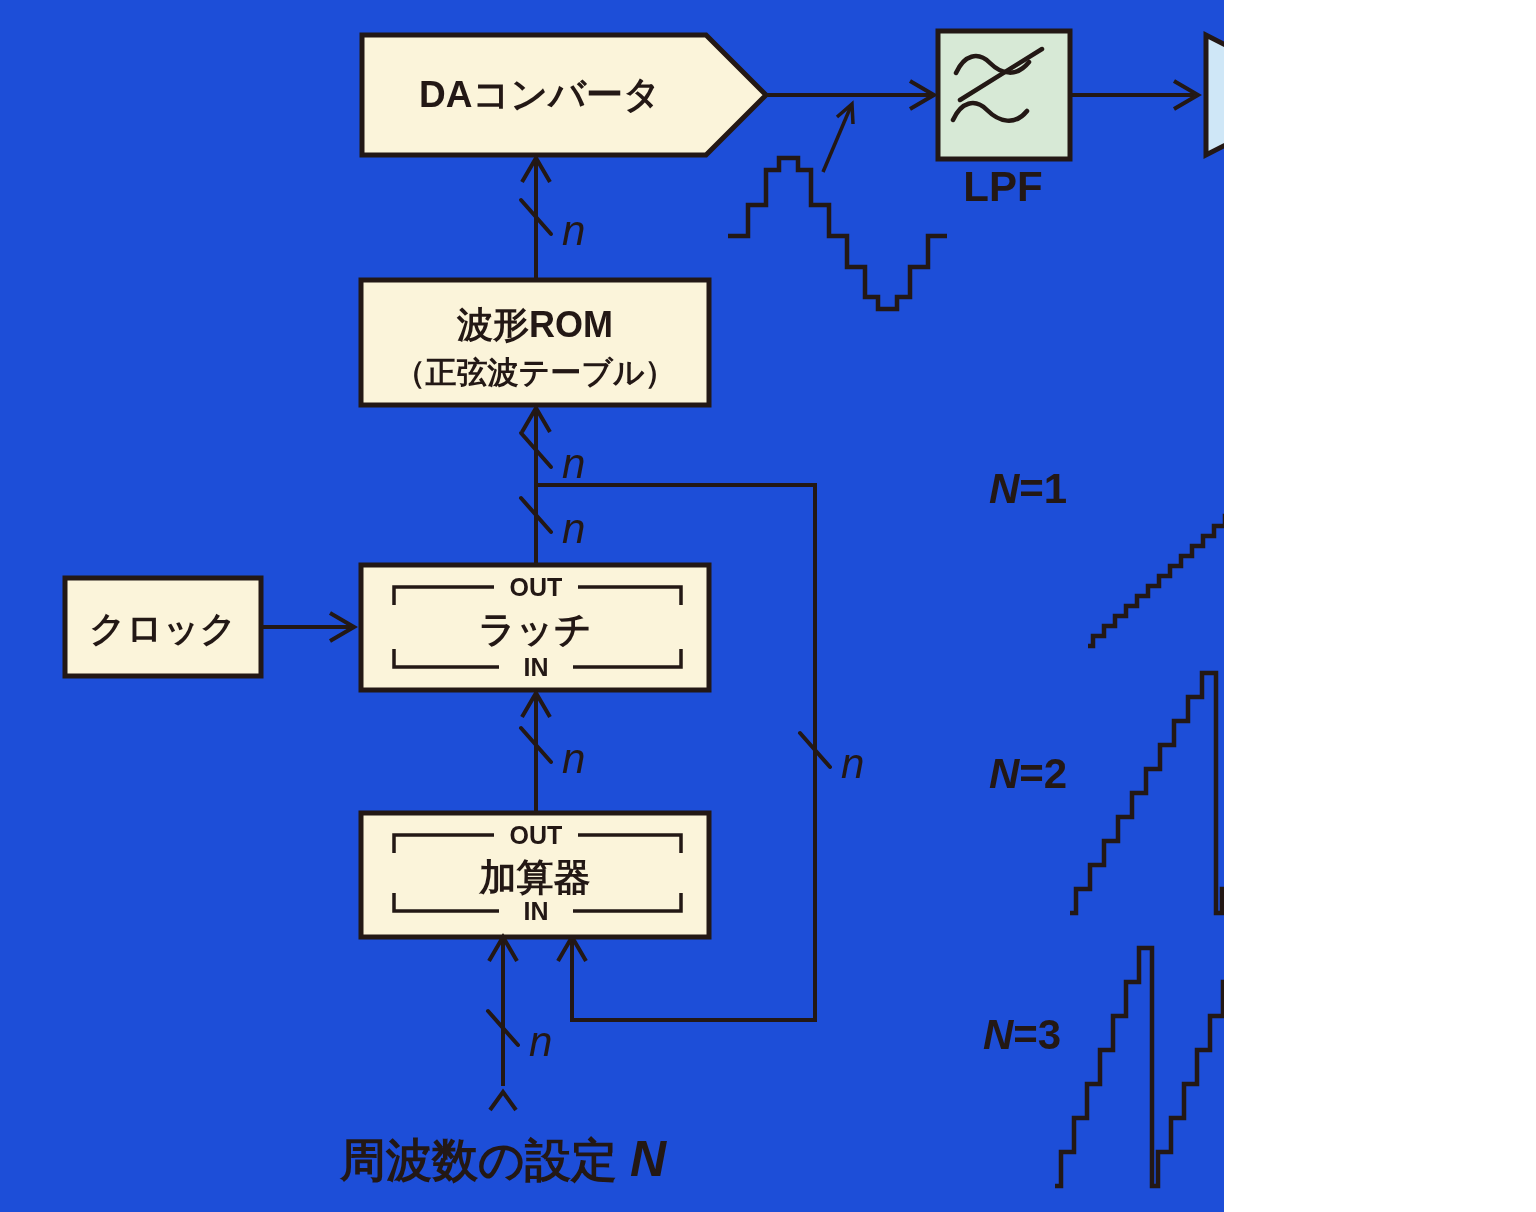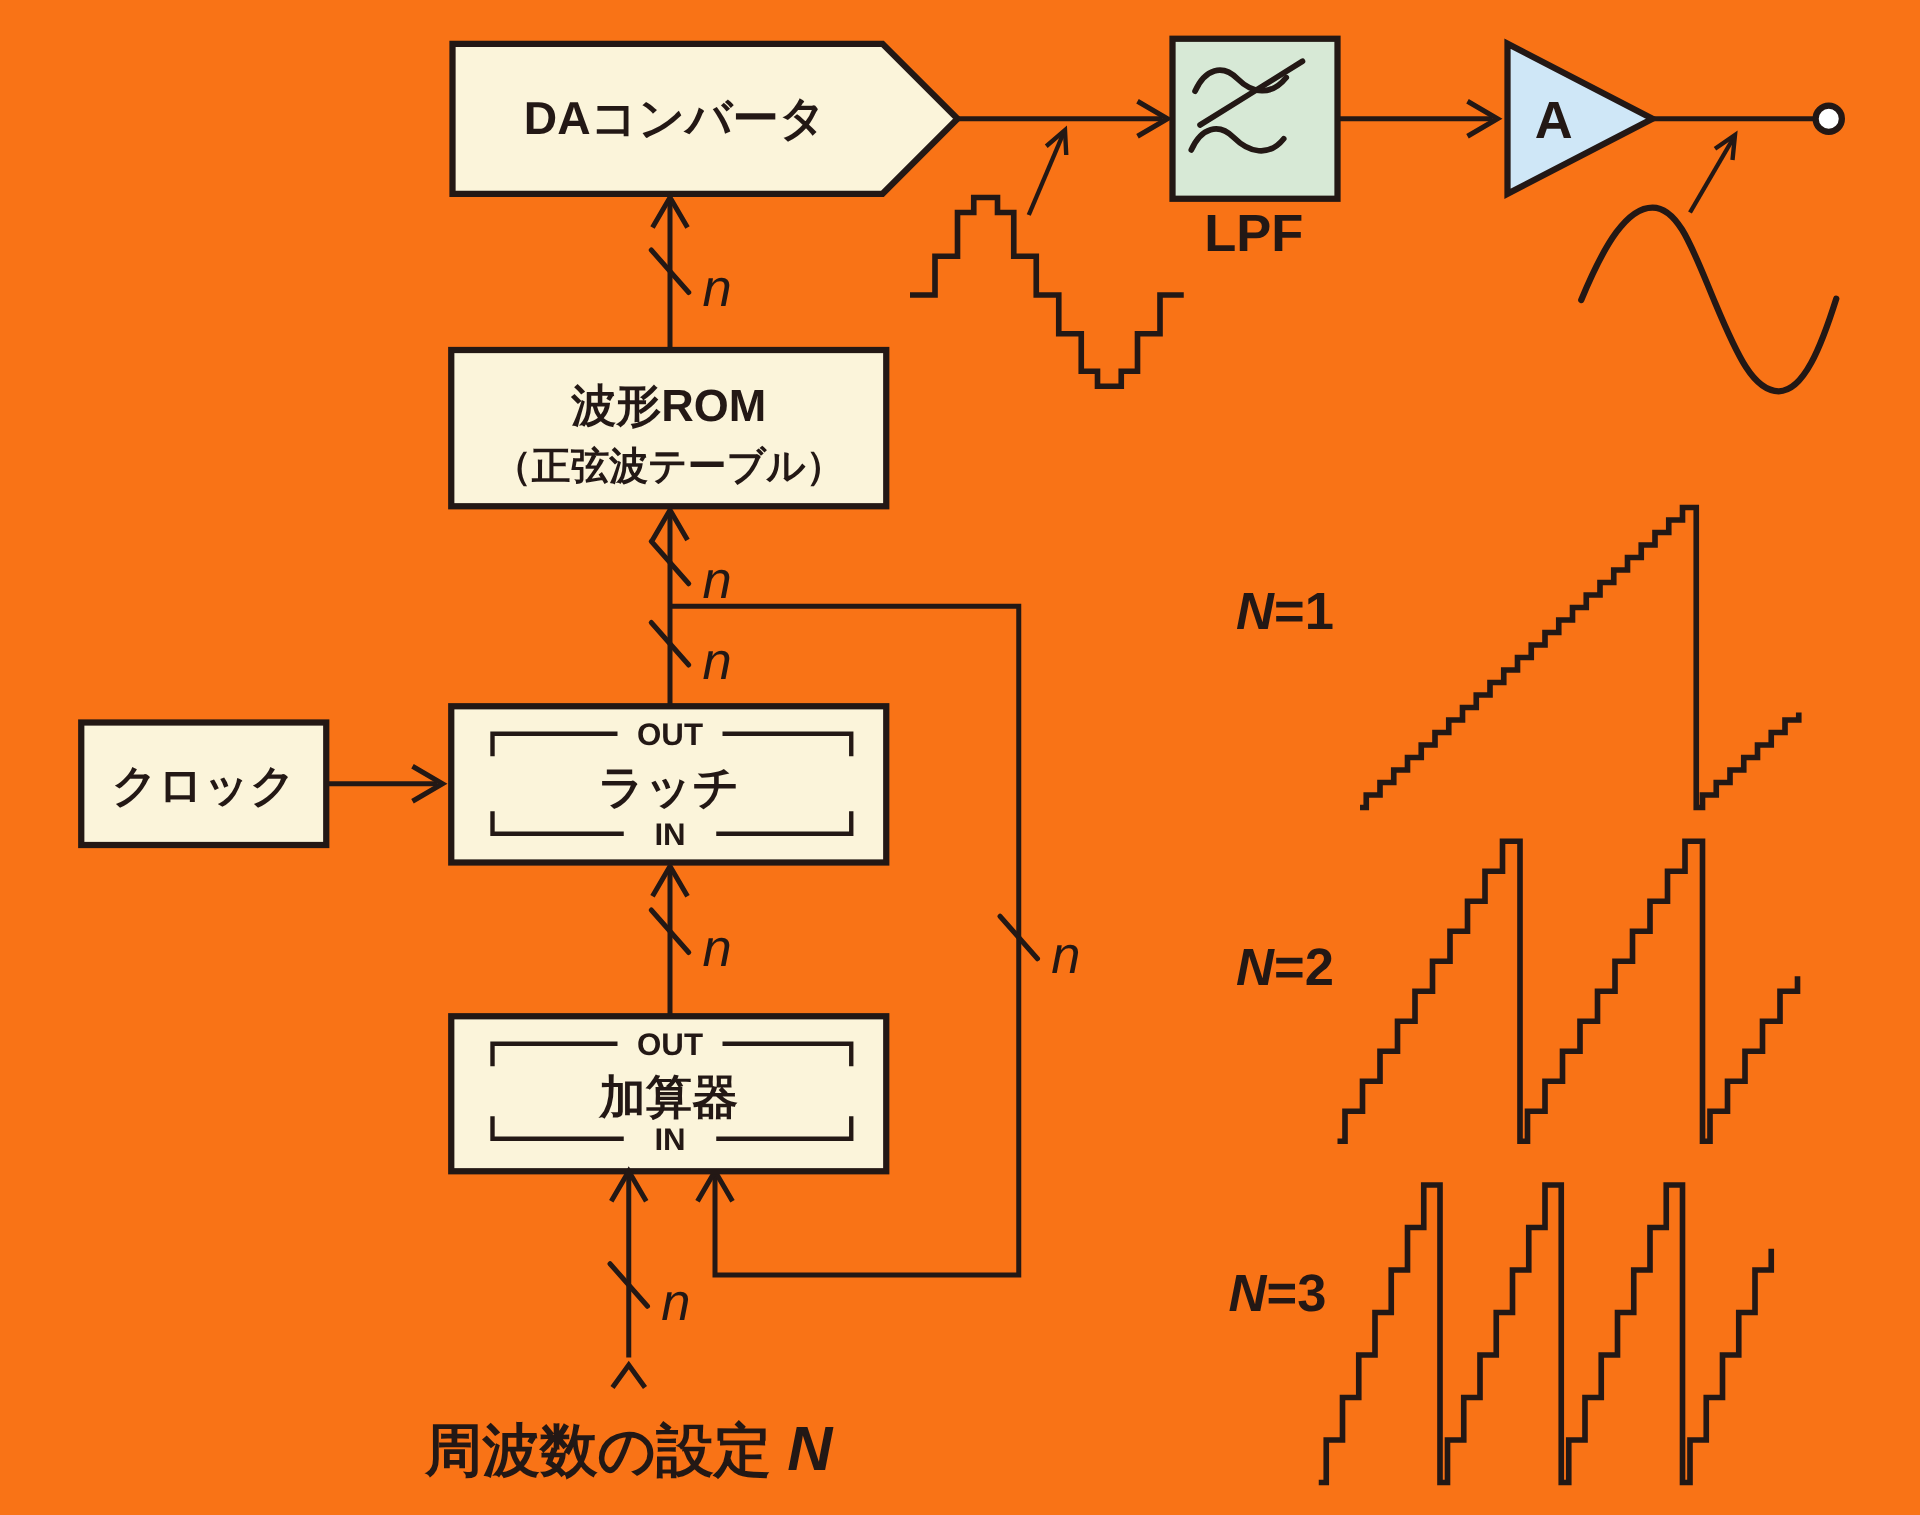--- a/index.html
+++ b/index.html
@@ -1,16 +1,16 @@
 <!DOCTYPE html>
 <html><head>
 <meta charset="utf-8">
 <style>
   html,body{margin:0;padding:0;background:#ffffff;}
-  .stage{width:1536px;height:1212px;position:relative;background:#f97316;overflow:hidden;}
+  .stage{width:1224px;height:1212px;position:relative;background:#1d4ed8;overflow:hidden;}
   svg{display:block;}
   .box{fill:#FBF4DA;stroke:#231815;stroke-width:5;}
   .lpf-fill{fill:#D7E9D6;stroke:#231815;stroke-width:5;}
   .amp-fill{fill:#CFE7F7;stroke:#231815;stroke-width:5;}
   .wire{fill:none;stroke:#231815;stroke-width:4;}
   .head{fill:none;stroke:#231815;stroke-width:4;stroke-linejoin:miter;stroke-linecap:butt;}
   .tick{fill:none;stroke:#231815;stroke-width:4;stroke-linecap:round;}
   .bracket{fill:none;stroke:#231815;stroke-width:3.5;}
   .wave{fill:none;stroke:#231815;stroke-width:4.5;stroke-linejoin:miter;}
   .sinewave{fill:none;stroke:#231815;stroke-width:5;stroke-linecap:round;}

